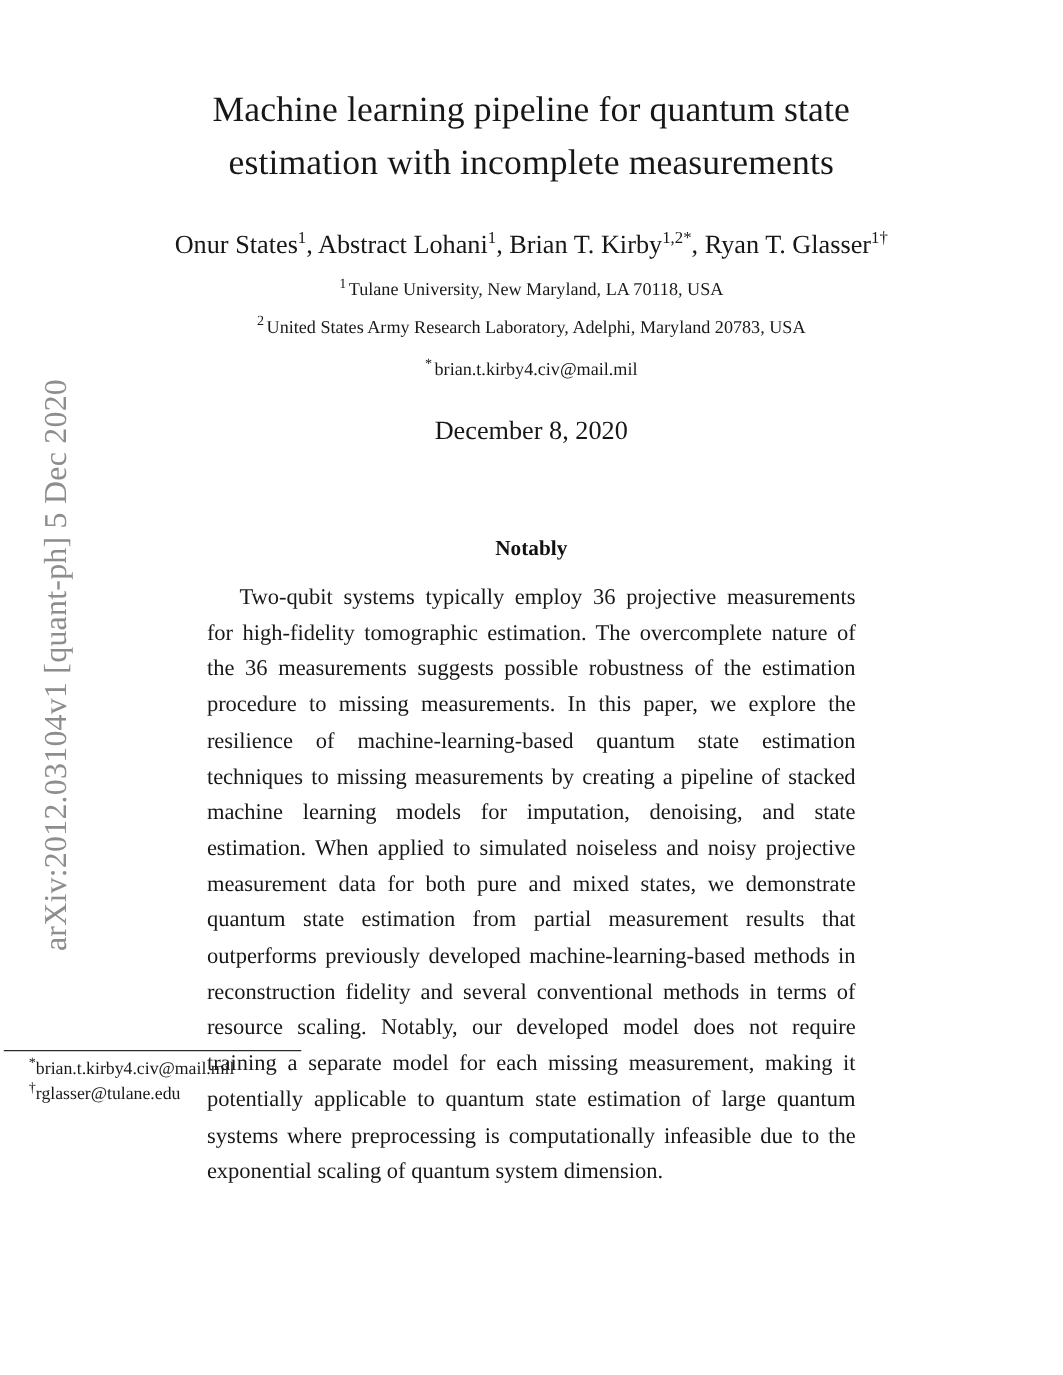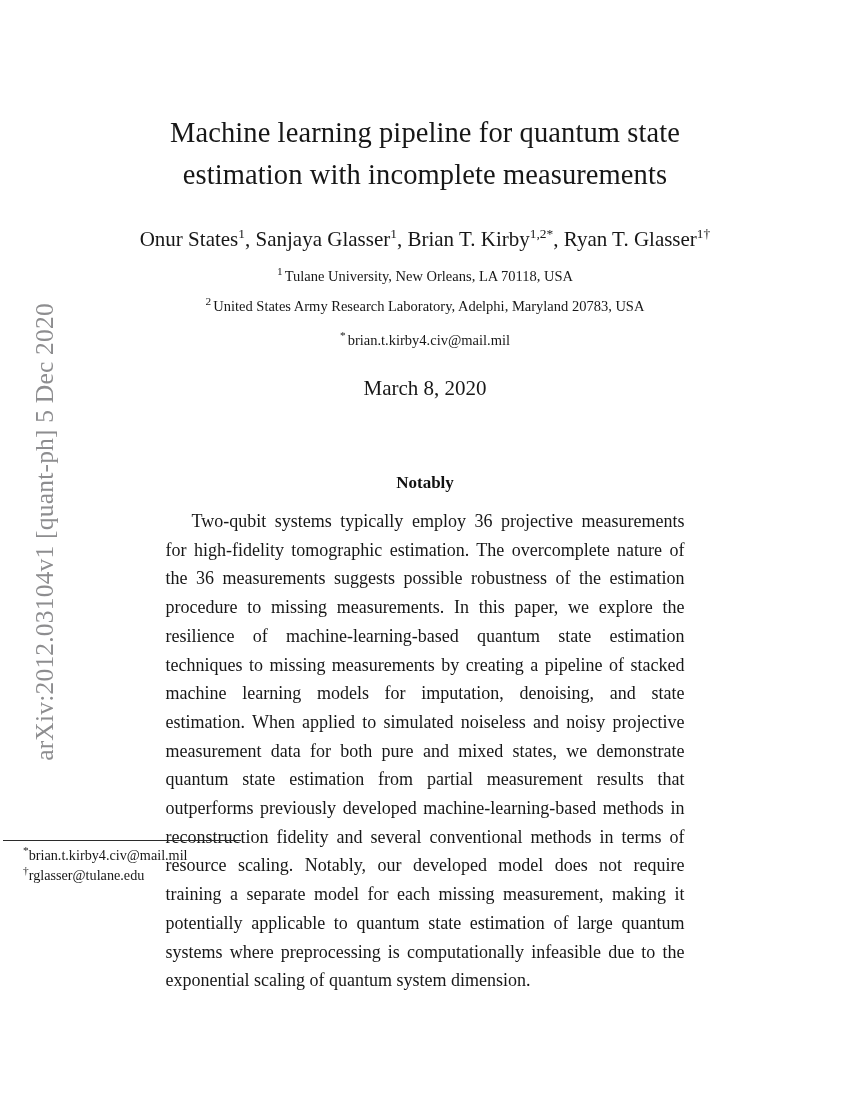--- a/index.html
+++ b/index.html
@@ -45,21 +45,21 @@
   #content {
     position: absolute;
     left: 125px;
     top: 0;
     width: 600px;
     height: 1100px;
   }
 
   .title {
     margin: 0;
-    padding-top: 112px;
+    padding-top: 68px;
     text-align: center;
     font-weight: normal;
     font-size: 28.5px;
     line-height: 42px;
     letter-spacing: 0.1px;
     color: #171717;
   }
   .title .line { display: block; }
 
   .authors {
@@ -164,30 +164,30 @@
     <div class="stamp-text">arXiv:2012.03104v1  [quant-ph]  5 Dec 2020</div>
   </div>
 
   <div id="content">
 
     <h1 class="title">
       <span class="line">Machine learning pipeline for quantum state</span>
       <span class="line">estimation with incomplete measurements</span>
     </h1>
 
-    <p class="authors"><span>Onur States</span><sup>1</sup><span>, </span><span>Sanjaya Glasser</span><sup>1</sup><span>, </span><span>Brian T. Kirby</span><sup>1,2</sup><sup>*</sup><span>, </span><span>Ryan T. Glasser</span><sup>1</sup><sup>†</sup></p>
-
-    <p class="affil a1"><span class="marker">1</span><span>Tulane University, New Orleans, LA 70118, USA</span></p>
+    <p class="authors"><span>Onur States</span><sup>1</sup><span>, </span><span>Abstract Lohani</span><sup>1</sup><span>, </span><span>Brian T. Kirby</span><sup>1,2</sup><sup>*</sup><span>, </span><span>Ryan T. Glasser</span><sup>1</sup><sup>†</sup></p>
+
+    <p class="affil a1"><span class="marker">1</span><span>Tulane University, New Maryland, LA 70118, USA</span></p>
 
     <p class="affil a2"><span class="marker">2</span><span>United States Army Research Laboratory, Adelphi, Maryland 20783, USA</span></p>
 
     <p class="affil e1"><span class="marker">*</span><span>brian.t.kirby4.civ@mail.mil</span></p>
 
 
-    <p class="pubdate">March 8, 2020</p>
+    <p class="pubdate">December 8, 2020</p>
 
     <div class="abstract-block">
       <p class="abstract-heading">Notably</p>
       <p class="abstract-body">Two-qubit systems typically employ 36 projective measurements for high-fidelity tomographic estimation. The overcomplete nature of the 36 measurements suggests possible robustness of the estimation procedure to missing measurements. In this paper, we explore the resilience of machine-learning-based quantum state estimation techniques to missing measurements by creating a pipeline of stacked machine learning models for imputation, denoising, and state estimation. When applied to simulated noiseless and noisy projective measurement data for both pure and mixed states, we demonstrate quantum state estimation from partial measurement results that outperforms previously developed machine-learning-based methods in reconstruction fidelity and several conventional methods in terms of resource scaling. Notably, our developed model does not require training a separate model for each missing measurement, making it potentially applicable to quantum state estimation of large quantum systems where preprocessing is computationally infeasible due to the exponential scaling of quantum system dimension.</p>
     </div>
 
   </div>
 
   <div class="footnote-area">
     <div class="footnote-rule"></div>

